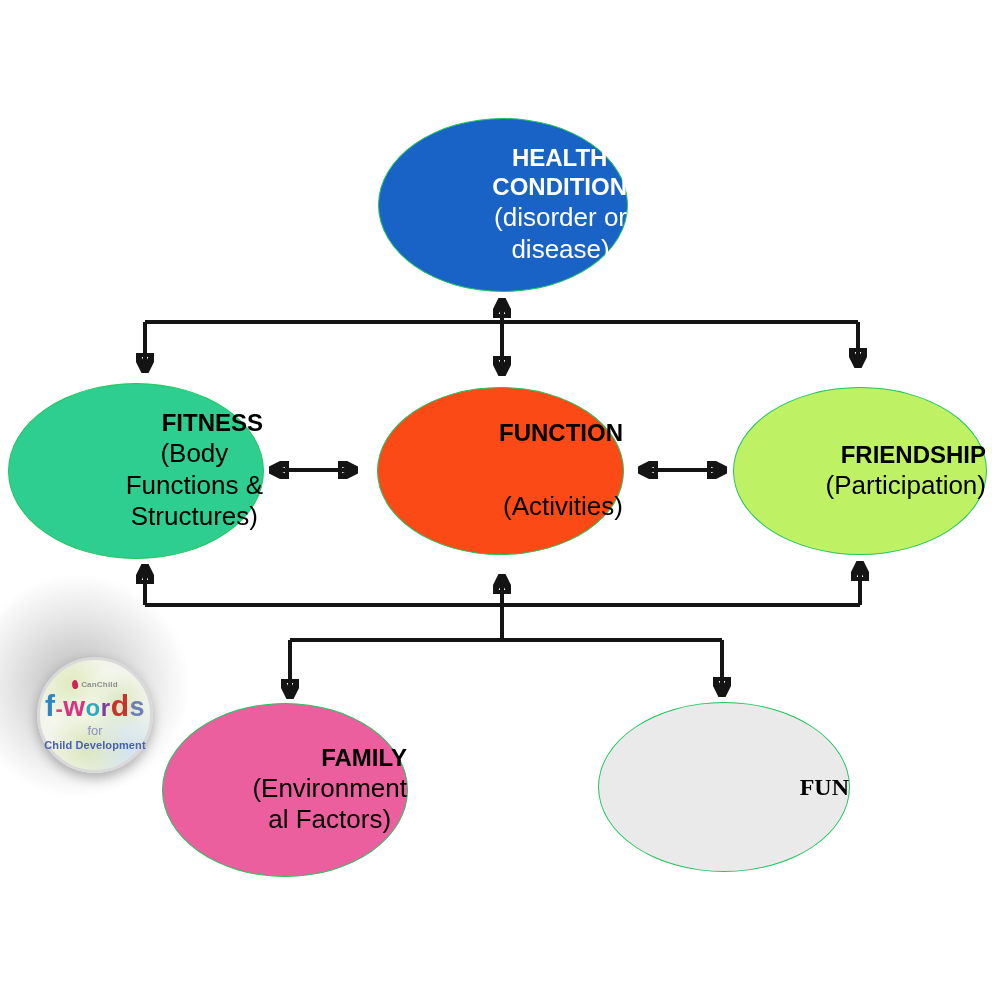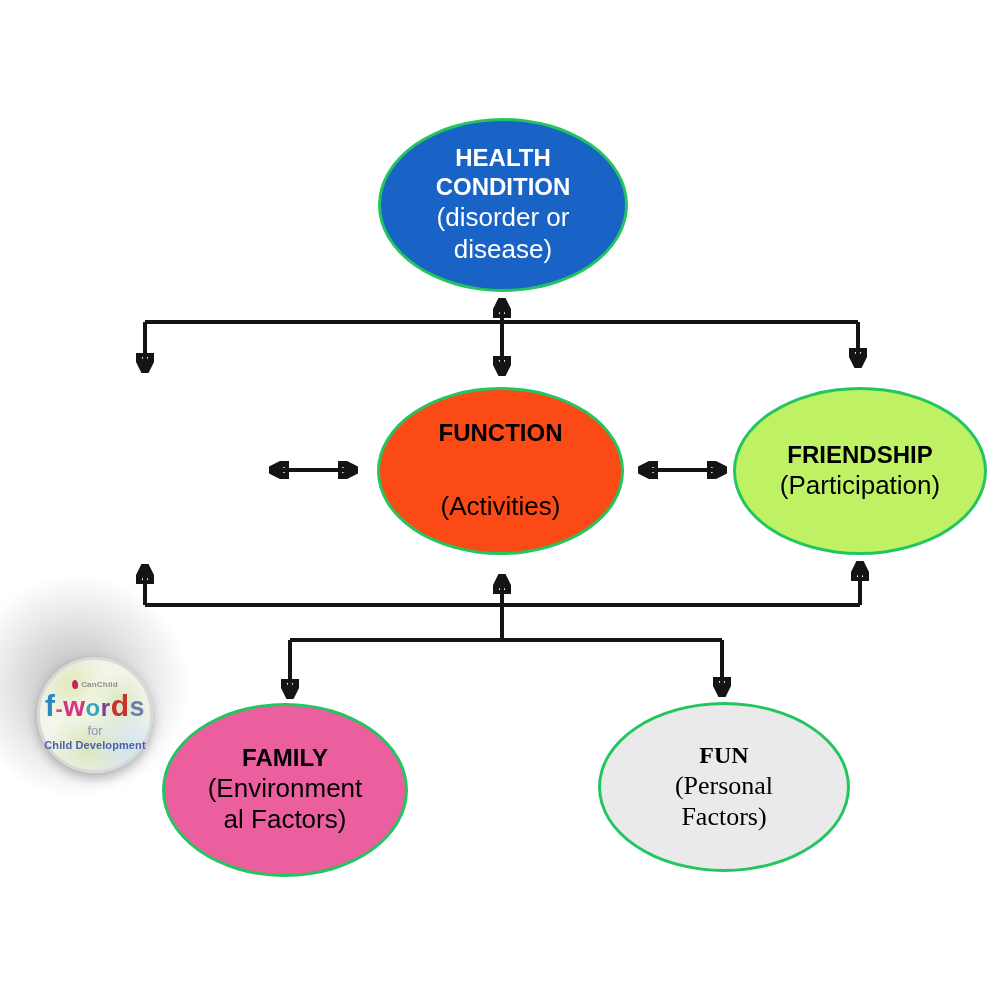--- a/index.html
+++ b/index.html
@@ -5,22 +5,22 @@
   html,body{margin:0;padding:0;background:#ffffff;}
   body{width:992px;height:992px;position:relative;overflow:hidden;
        font-family:"Liberation Sans","DejaVu Sans",sans-serif;}
   .canvas{position:absolute;inset:0;background:#ffffff;}
 
   
   .arrows{position:absolute;left:0;top:0;width:992px;height:992px;}
   .arrows path{stroke:#141414;stroke-width:4;fill:none;}
 
   
-  .node{position:absolute;border:3px solid #22c55e;border-radius:50%;
-        display:flex;flex-direction:column;align-items:center;justify-content:center;
+  .node{position:absolute;border:1px solid #22c55e;border-radius:50%;
+        display:flex;flex-direction:column;align-items:flex-end;justify-content:center;
         text-align:center;box-sizing:border-box;}
   .node-title{font-weight:700;font-size:24px;line-height:1.2;white-space:pre-line;}
   .node-sub{font-weight:400;font-size:26px;line-height:1.22;white-space:pre-line;}
 
   #node-health{left:378px;top:118px;width:250px;height:174px;}
   #node-fitness{left:8px;top:383px;width:256px;height:176px;}
   #node-function{left:377px;top:387px;width:247px;height:168px;}
   #node-friendship{left:733px;top:387px;width:254px;height:168px;}
   #node-family{left:162px;top:703px;width:246px;height:174px;}
   #node-fun{left:598px;top:702px;width:252px;height:170px;font-family:Liberation Serif, serif;}
@@ -85,41 +85,45 @@
     <path d="M722,640 L722,694" marker-end="url(#ah)"></path>
   </svg>
 
   <div class="node" id="node-health" style="background-color: rgb(25, 98, 198); color: rgb(255, 255, 255);">
     <div class="node-title">HEALTH
 CONDITION</div>
     <div class="node-sub">(disorder or
 disease)</div>
   </div>
 
+  <div class="node" id="node-fitness" style="background-color: rgb(45, 206, 143); color: rgb(0, 0, 0);">
+    <div class="node-title">FITNESS</div>
+    <div class="node-sub">(Body
+Functions &amp;
+Structures)</div>
+  </div>
 
   <div class="node" id="node-function" style="background-color: rgb(251, 74, 21); color: rgb(0, 0, 0); gap: 43px;">
     <div class="node-title">FUNCTION</div>
     <div class="node-sub">(Activities)</div>
   </div>
 
   <div class="node" id="node-friendship" style="background-color: #bef264; color: rgb(0, 0, 0);">
     <div class="node-title">FRIENDSHIP</div>
     <div class="node-sub">(Participation)</div>
   </div>
 
   <div class="node" id="node-family" style="background-color: rgb(236, 95, 159); color: rgb(0, 0, 0);">
     <div class="node-title">FAMILY</div>
     <div class="node-sub">(Environment
 al Factors)</div>
   </div>
 
   <div class="node" id="node-fun" style="background-color: rgb(234, 234, 234); color: rgb(0, 0, 0);">
     <div class="node-title">FUN</div>
-    <div class="node-sub">(Personal
-Factors)</div>
   </div>
 
   <div class="badge-shadow"></div>
   <div class="badge">
     <div class="brand-row">
       <span class="brand-icon"></span>
       <span class="brand-text">CanChild</span>
     </div>
     <div class="fwords">
       <span class="fw0" style="color: rgb(46, 134, 193);">f</span><span class="fw1" style="color: rgb(224, 68, 122);">-</span><span class="fw2" style="color: rgb(214, 51, 132);">w</span><span class="fw3" style="color: rgb(47, 168, 192);">o</span><span class="fw4" style="color: rgb(125, 60, 152);">r</span><span class="fw5" style="color: rgb(200, 52, 43);">d</span><span class="fw6" style="color: rgb(110, 127, 181);">s</span>

